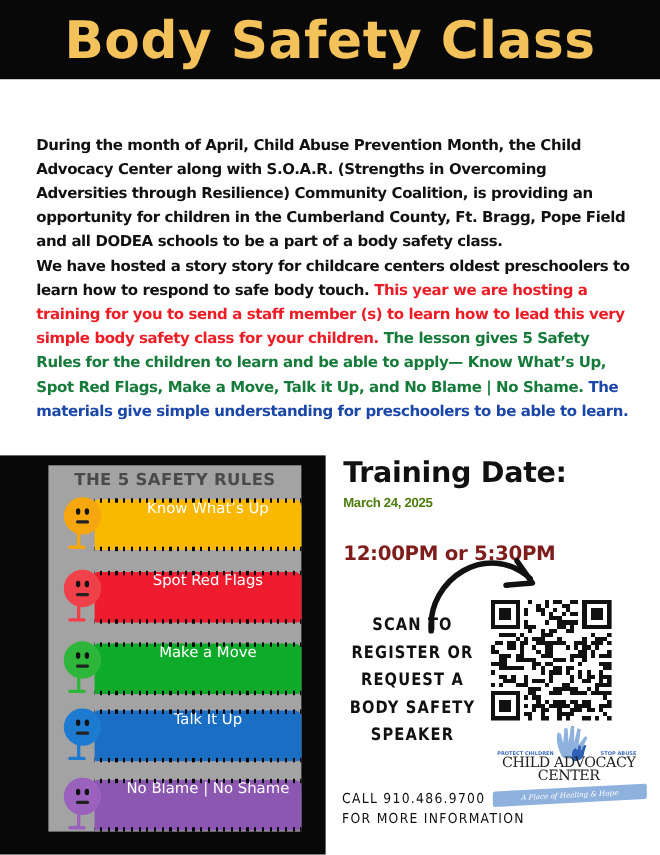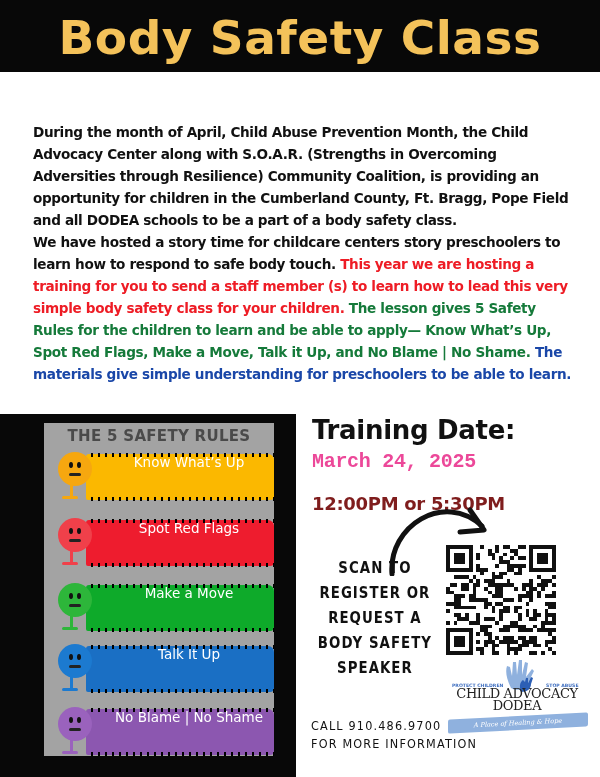--- a/index.html
+++ b/index.html
@@ -63,22 +63,22 @@
   .rule-leg { position: absolute; left: 26px; top: 30px; width: 3px; height: 14px; }
   .rule-foot { position: absolute; left: 18px; top: 42px; width: 16px; height: 3px; border-radius: 2px; }
 
   .training-title {
     position: absolute; left: 312px; top: 415px;
     font-family: "DejaVu Sans", sans-serif; font-weight: 900; font-size: 26px;
     color: #111; letter-spacing: -0.3px;
   }
   .training-date {
     position: absolute; left: 312px; top: 450px;
-    font-family: Liberation Mono, monospace; font-weight: bold; font-size: 20px;
-    color: #ec4899; letter-spacing: -0.3px;
+    font-family: Liberation Sans, sans-serif; font-weight: bold; font-size: 12px;
+    color: #4d7c0f; letter-spacing: -0.3px;
   }
   .training-time {
     position: absolute; left: 312px; top: 493px;
     font-family: "DejaVu Sans", sans-serif; font-weight: 900; font-size: 18px;
     color: #7f1d1d; letter-spacing: -0.3px;
   }
 
   .arrow { position: absolute; left: 384px; top: 496px; width: 110px; height: 80px; }
 
   .scan-text {
@@ -117,21 +117,21 @@
 </style>
 </head>
 <body>
 
 <div class="header">
   <h1>Body Safety Class</h1>
 </div>
 
 <p class="intro">
   <span>During the month of April, Child Abuse Prevention Month, the Child Advocacy Center along with S.O.A.R. (Strengths in Overcoming Adversities through Resilience) Community Coalition, is providing an opportunity for children in the Cumberland County, Ft. Bragg, Pope Field and all DODEA schools to be a part of a body safety class.</span><br>
-  <span>We have hosted a story time for childcare centers story preschoolers to learn how to respond to safe body touch.</span>
+  <span>We have hosted a story story for childcare centers oldest preschoolers to learn how to respond to safe body touch.</span>
   <span class="red">This year we are hosting a training for you to send a staff member (s) to learn how to lead this very simple body safety class for your children.</span>
   <span class="green">The lesson gives 5 Safety Rules for the children to learn and be able to apply— Know What’s Up, Spot Red Flags, Make a Move, Talk it Up, and No Blame | No Shame.</span>
   <span class="blue">The materials give simple understanding for preschoolers to be able to learn.</span>
 </p>
 
 <div class="rules-panel">
   <div class="rules-inner">
     <div class="rules-title">THE 5 SAFETY RULES</div>
     <div id="rules-list">
         <div class="rule" style="top: 31px;">
@@ -517,21 +517,21 @@
 
 <div class="cac-logo">
   <svg class="cac-hand" viewBox="0 0 40 34">
     <path d="M10 30 C 6 22, 4 14, 6 8 L 9 9 L 11 18 L 12 4 L 15 4 L 16 17 L 18 2 L 21 2 L 21 17 L 24 4 L 27 5 L 25 19 L 31 11 L 33 13 L 27 25 C 24 31, 16 34, 10 30 Z" fill="#8fb1de"></path>
     <path d="M20 34 C 18 28, 19 24, 22 22 L 24 24 L 25 20 L 27 20 L 27 25 L 30 19 L 32 20 L 30 26 C 30 31, 26 34, 20 34 Z" fill="#2c5fb5"></path>
   </svg>
   <div class="cac-tag-l">PROTECT CHILDREN</div>
   <div class="cac-tag-r">STOP ABUSE</div>
   <div class="cac-name">
     <div>CHILD ADVOCACY</div>
-    <div>DODEA</div>
+    <div>CENTER</div>
   </div>
   <div class="cac-banner">A Place of Healing &amp; Hope</div>
 </div>
 
 <div class="call-text">
   <div>CALL 910.486.9700</div>
   <div>FOR MORE INFORMATION</div>
 </div>
 
 </body></html>

